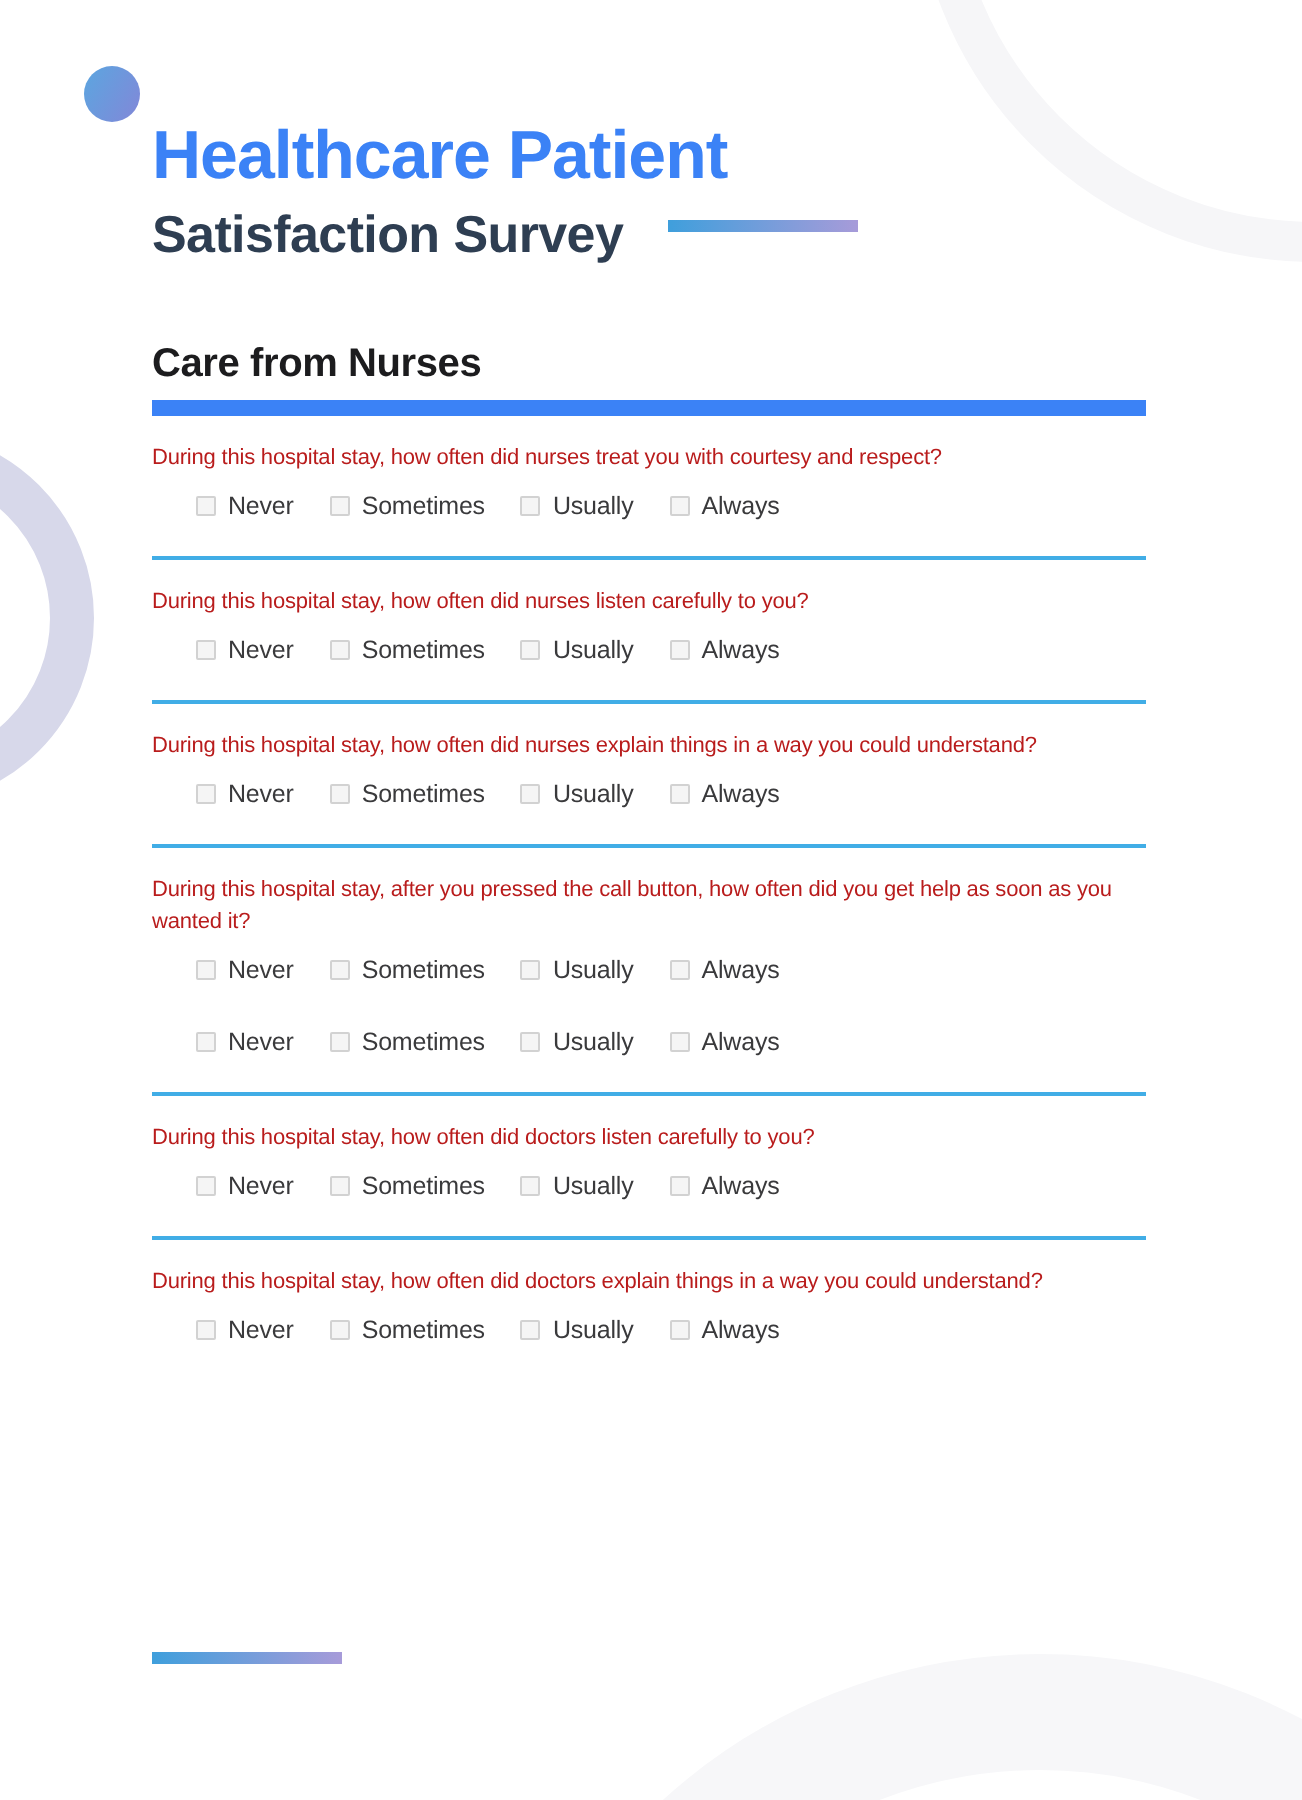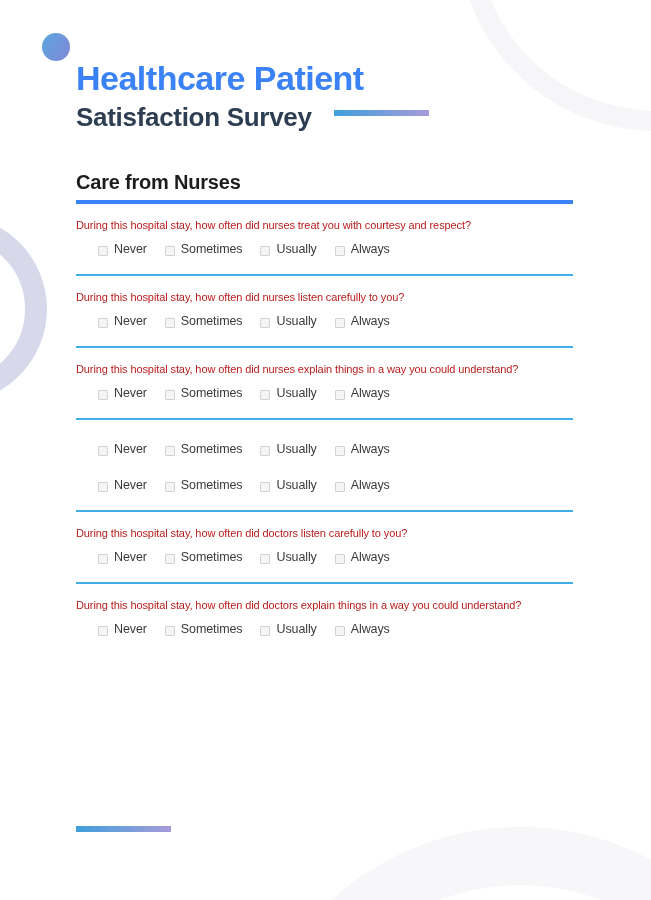--- a/index.html
+++ b/index.html
@@ -27,27 +27,27 @@
   .subtitle {
     font-size:26px; font-weight:bold; color:#2e3e52; line-height:30px; letter-spacing:-0.3px;
   }
   .accent-bar {
     width:95px; height:6px; margin-left:22px; margin-top:8px;
     background:linear-gradient(90deg,#3f9fdc,#a79bd9);
   }
 
   .section-title {
     margin-top:38px; font-size:20px; font-weight:bold; color:#1c1c1e;
-    padding-bottom:5px; border-bottom:4px solid #3b82f6; letter-spacing:-0.2px; line-height:25px;
+    padding-bottom:5px; border-bottom:8px solid #3b82f6; letter-spacing:-0.2px; line-height:25px;
   }
   .question { padding:13px 0 18px 0; border-bottom:2px solid #41ade6; }
   .question.last { border-bottom:none; padding-bottom:0; }
   .q-text { font-size:11px; color:#b91c1c; line-height:16px; letter-spacing:-0.1px; }
   .options { display:flex; gap:18px; margin-top:9px; padding-left:22px; }
-  .option { display:flex; align-items:flex-end; gap:6px; cursor:pointer; }
+  .option { display:flex; align-items:center; gap:6px; cursor:pointer; }
   .checkbox {
     width:10px; height:10px; box-sizing:border-box;
     border:1px solid #d2d2d2; background:#f5f5f5; border-radius:1px; flex:0 0 auto;
   }
   .option-label { font-size:12.5px; color:#3a3a3c; letter-spacing:-0.1px; }
 
   .bottom-bar {
     position:absolute; left:76px; top:826px; width:95px; height:6px;
     background:linear-gradient(90deg,#3f9fdc,#a79bd9); z-index:1;
   }
@@ -131,20 +131,21 @@
               <span class="checkbox"></span>
               <span class="option-label">Usually</span>
             </label>
             <label class="option">
               <span class="checkbox"></span>
               <span class="option-label">Always</span>
             </label>
           </div>
         </div>
         <div class="question last">
+          <div class="q-text">During this hospital stay, after you pressed the call button, how often did you get help as soon as you wanted it?</div>
           <div class="options">
             <label class="option">
               <span class="checkbox"></span>
               <span class="option-label">Never</span>
             </label>
             <label class="option">
               <span class="checkbox"></span>
               <span class="option-label">Sometimes</span>
             </label>
             <label class="option">

